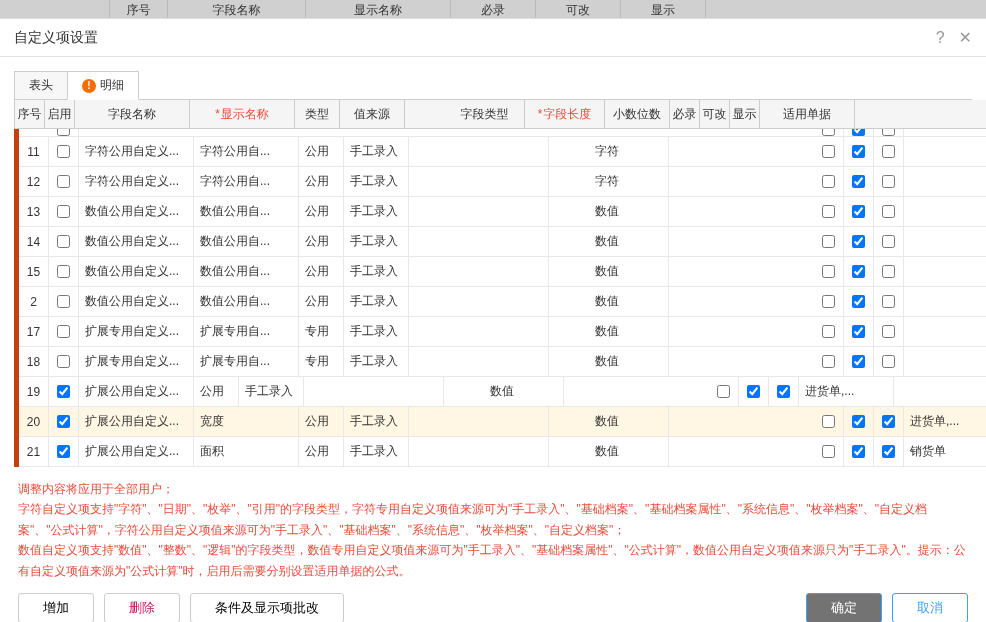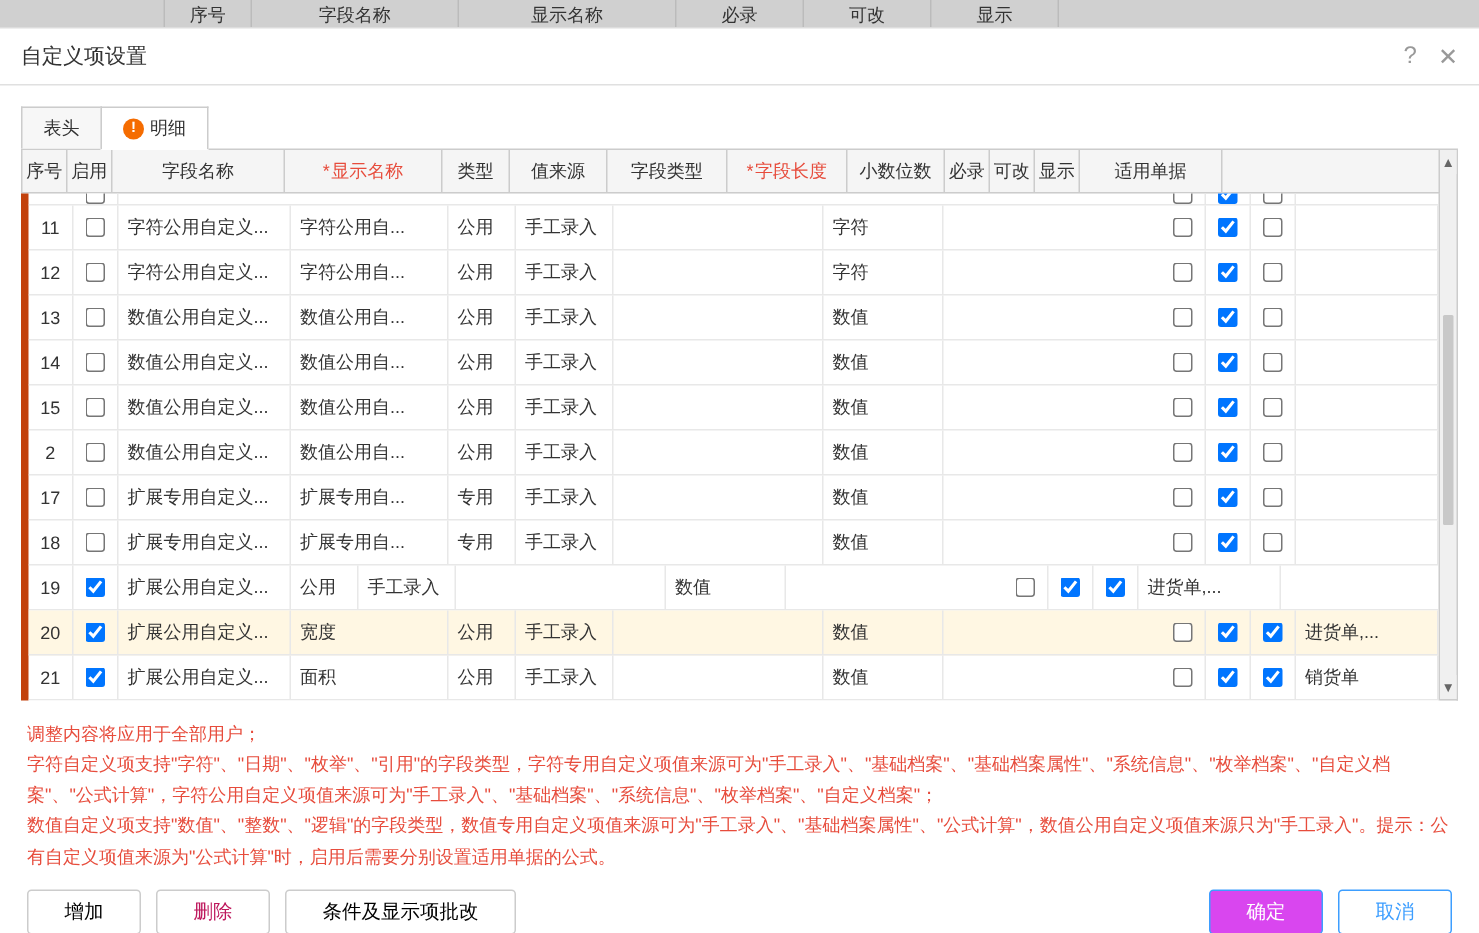--- a/index.html
+++ b/index.html
@@ -36,40 +36,40 @@
 .cell.r { justify-content: flex-end; margin-top: 44px; }
 .cell input[type=checkbox] { margin: 0; }
 
 .col-seq { width: 30px; }
 .col-en { width: 30px; }
 .col-fn { width: 115px; }
 .col-dn { width: 105px; }
 .col-tp { width: 45px; }
 .col-src { width: 65px; }
 .col-body { width: 140px; }
-.col-ft { width: 80px; }
+.col-ft { width: 80px; margin-left: 40px; }
 .col-len { width: 80px; }
 .col-dec { width: 65px; }
 .col-req { width: 30px; }
 .col-mod { width: 30px; }
 .col-disp { width: 30px; }
 .col-doc { width: 95px; }
 
 .spinner { color: #e74c3c; font-size: 11px; margin-left: 2px; }
 
 .vscroll { width: 16px; background: #f0f0f0; border: 1px solid #ccc; border-left: none; border-top: none; position: relative; }
 .vs-arrow { height: 16px; display: flex; align-items: center; justify-content: center; color: #666; font-size: 9px; cursor: pointer; background: #f0f0f0; }
 .vs-thumb { position: absolute; left: 2px; right: 2px; background: #c8c8c8; border-radius: 1px; }
 
 .notes { margin: 12px 18px 8px 18px; color: #e74c3c; font-size: 12px; line-height: 1.7; }
 
 .footer { display: flex; align-items: center; padding: 4px 18px 0 18px; gap: 10px; }
 .btn { height: 30px; padding: 0 24px; border: 1px solid #ccc; background: #fff; border-radius: 3px; cursor: pointer; font-size: 13px; display: inline-flex; align-items: center; justify-content: center; }
 .btn.disabled { color: #be185d; cursor: default; }
-.btn.primary { background: #d946ef; border-color: #3d9eff; color: #fff; }
+.btn.primary { background: #737373; border-color: #3d9eff; color: #fff; }
 .btn.ghost { border-color: #3d9eff; color: #3d9eff; }
 .footer-spacer { flex: 1; }
 </style>
 </head>
 <body>
 
 <div class="bg-header">
   <div class="bg-col" style="width:110px"></div>
   <div class="bg-col" style="width:58px">序号</div>
   <div class="bg-col" style="width:138px">字段名称</div>

